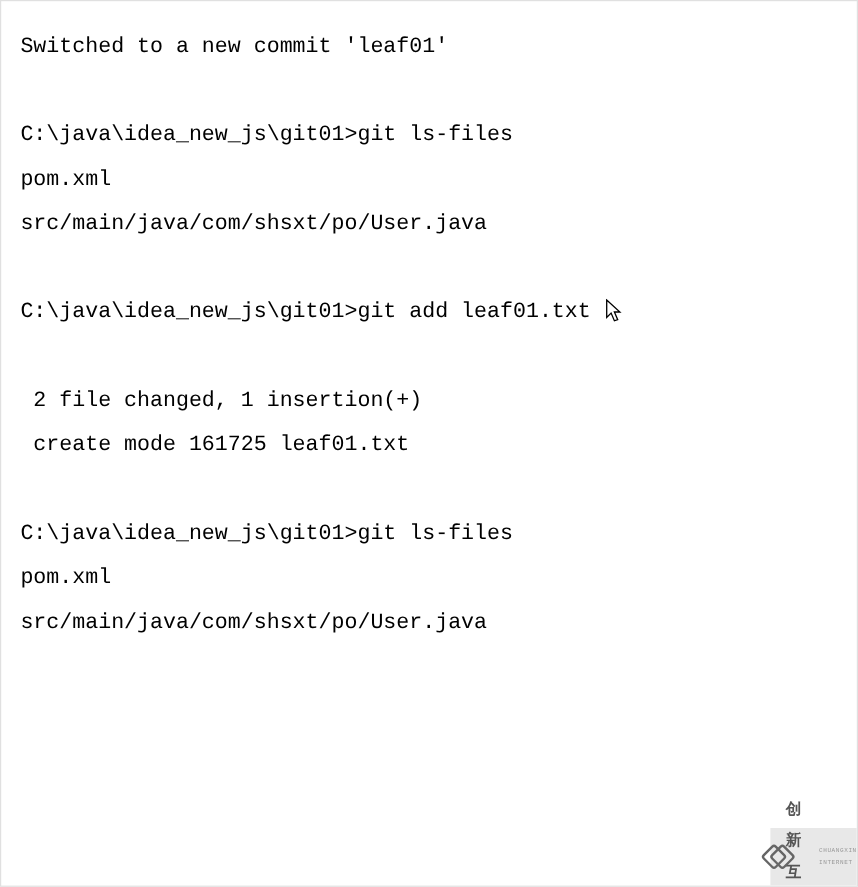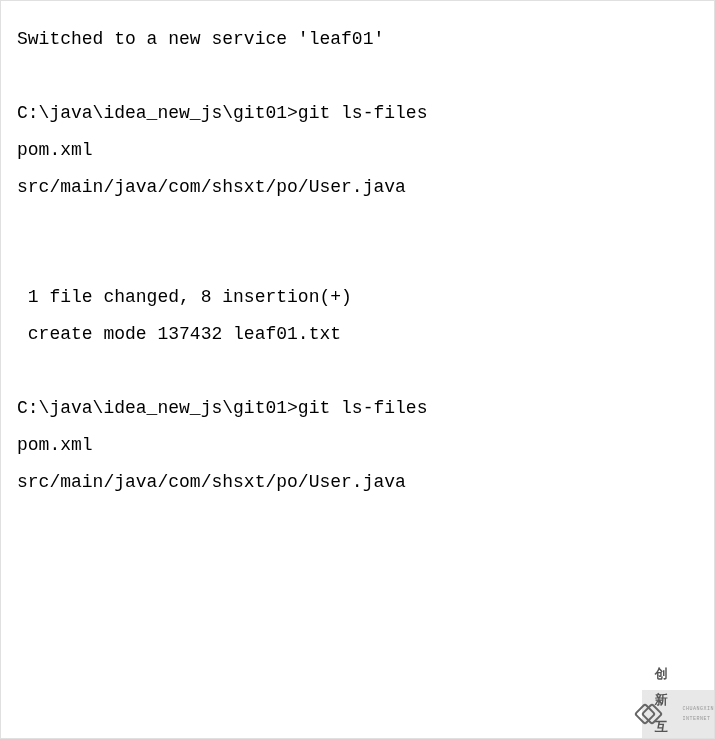--- a/index.html
+++ b/index.html
@@ -88,29 +88,32 @@
     .watermark-sub {
       font-size: 5px;
       color: #999;
       letter-spacing: 0.5px;
     }
   </style>
 </head>
 <body>
 
 <div class="terminal">
-  <span class="terminal-line">Switched to a new service 'leaf01'</span>
+  <span class="terminal-line">Switched to a new commit 'leaf01'</span>
   <div class="blank-line"></div>
   <span class="terminal-line">C:\java\idea_new_js\git01&gt;git ls-files</span>
   <span class="terminal-line">pom.xml</span>
   <span class="terminal-line">src/main/java/com/shsxt/po/User.java</span>
   <div class="blank-line"></div>
+  <span class="terminal-line"><span>C:\java\idea_new_js\git01&gt;git add leaf01.txt</span><span class="cursor-arrow"><svg viewBox="0 0 16 24">
+          <path d="M1 1 L1 17 L5 13 L8 20 L11 19 L8 12 L13 12 Z" fill="none" stroke="#000" stroke-width="1.2"></path>
+        </svg></span></span>
   <div class="blank-line"></div>
-  <span class="terminal-line"> 1 file changed, 8 insertion(+)</span>
-  <span class="terminal-line"> create mode 137432 leaf01.txt</span>
+  <span class="terminal-line"> 2 file changed, 1 insertion(+)</span>
+  <span class="terminal-line"> create mode 161725 leaf01.txt</span>
   <div class="blank-line"></div>
   <span class="terminal-line">C:\java\idea_new_js\git01&gt;git ls-files</span>
   <span class="terminal-line">pom.xml</span>
   <span class="terminal-line">src/main/java/com/shsxt/po/User.java</span>
 
 </div>
 
 <div class="watermark">
   <div class="logo-shape"></div>
   <div class="watermark-text">创新互联</div>

